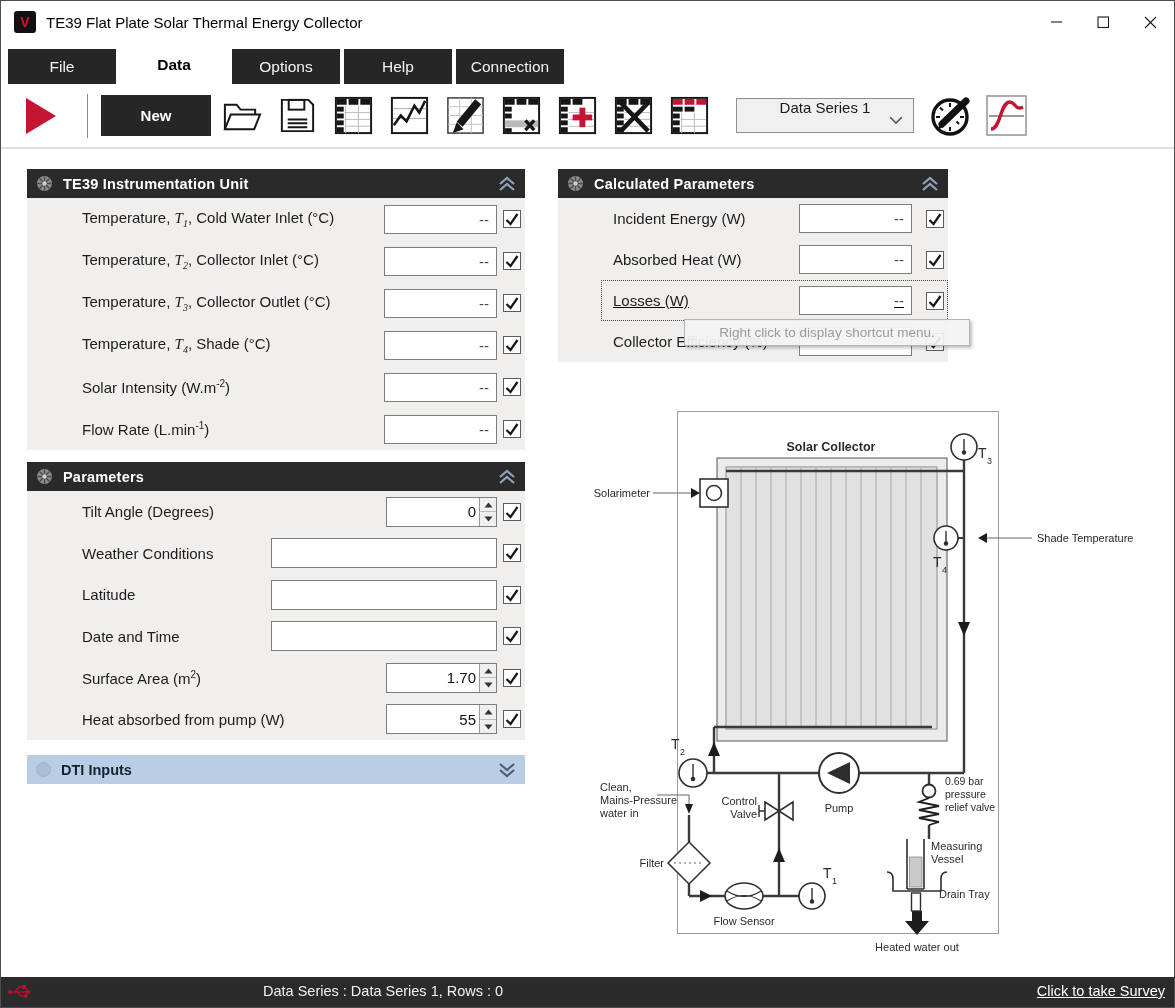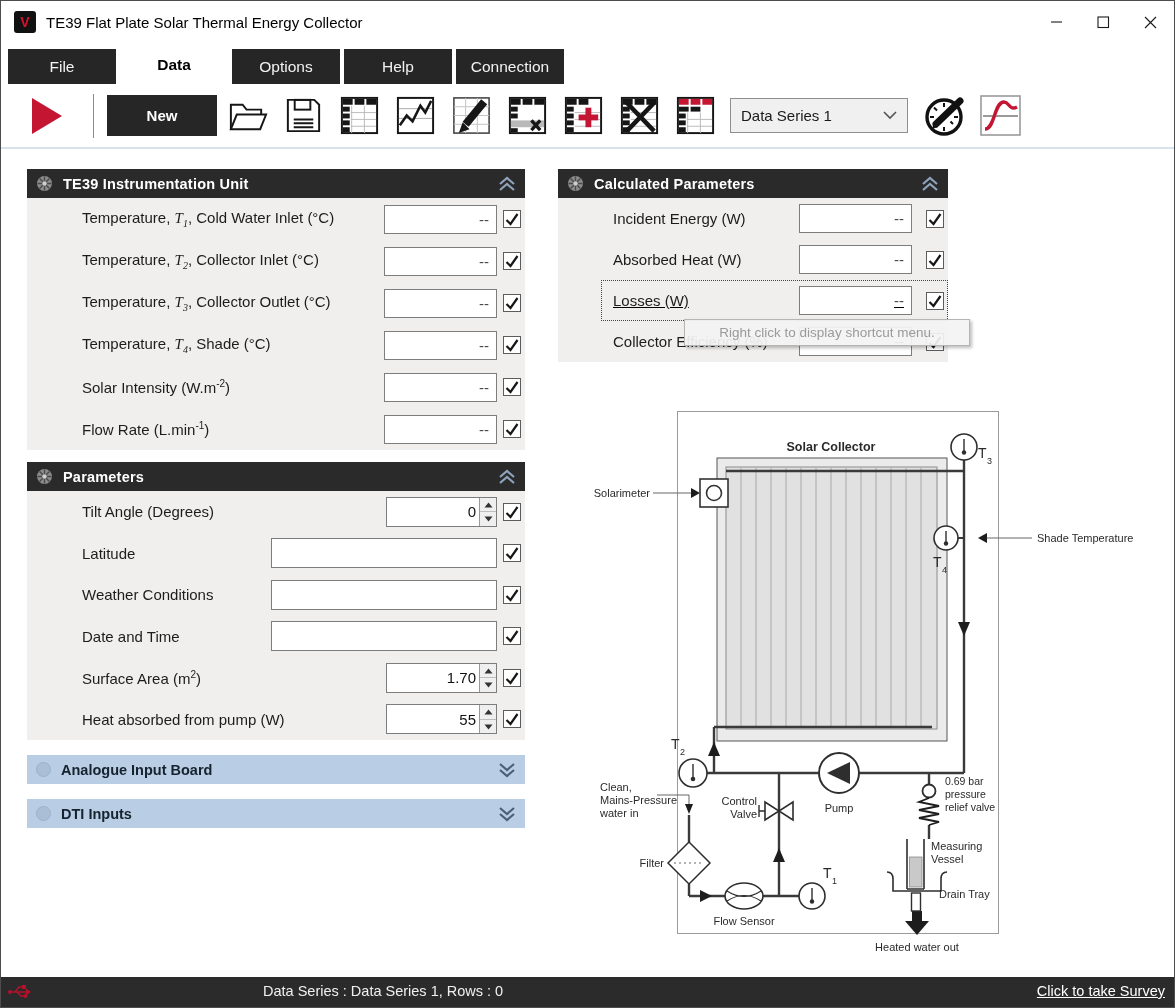--- a/index.html
+++ b/index.html
@@ -14,25 +14,25 @@
   .wincontrols { margin-left:auto; display:flex; height:100%; }
   .winbtn { width:47px; height:100%; display:flex; align-items:center; justify-content:center; }
   .winbtn svg { stroke:#1a1a1a; stroke-width:1.1; fill:none; }
 
   
   .tabrow { position:absolute; left:0; top:42px; width:100%; height:41px; background:#fff; display:flex; align-items:flex-end; padding-left:7px; }
   .tab { width:108px; height:35px; background:#262626; color:#f2f2f2; font-size:15.5px; display:flex; align-items:center; justify-content:center; margin-right:4px; }
   .tab.active { background:#fff; color:#000; font-weight:bold; height:39px; }
 
   
-  .toolbar { position:absolute; left:0; top:83px; width:100%; height:65px; background:#fff; border-bottom:2px solid #d9e3ee; display:flex; align-items:center; padding-left:24px; }
+  .toolbar { position:absolute; left:0; top:83px; width:100%; height:65px; background:#fff; border-bottom:2px solid #d9e3ee; display:flex; align-items:center; padding-left:18px; }
   .tb-sep { width:1px; height:44px; background:#8a8a8a; margin:0 13px 0 12px; }
   .newbtn { width:110px; height:41px; background:#262626; color:#fff; font-weight:bold; font-size:15px; display:flex; align-items:center; justify-content:center; margin-right:9px; }
   .tbicon { width:43px; height:43px; margin-right:13px; display:flex; align-items:center; justify-content:center; }
-  .dropdown { width:178px; height:35px; background:#f0f0f0; border:1px solid #8f8f8f; display:flex; align-items:center; padding:0 10px; font-size:15px; color:#1a1a1a; margin-left:0; }
+  .dropdown { width:178px; height:35px; background:#f0f0f0; border:1px solid #8f8f8f; display:flex; align-items:center; padding:0 10px; font-size:15px; color:#1a1a1a; margin-left:12px;flex-direction:column; }
   .dropdown svg { margin-left:auto; }
   .tbicon.big { width:46px; height:46px; margin-left:14px; margin-right:0; }
   .tbicon.curve { width:45px; height:45px; margin-left:10px; }
 
   
   .col { position:absolute;margin-left:12px; }
   .leftcol { left:14px; top:168px; width:498px; }
   .rightcol { left:545px; top:168px; width:390px; }
   .sechdr { height:29px; background:#2a2a2a; color:#fff; display:flex; align-items:center; }
   .sechdr .wheel { margin:0 10px 0 9px; }
@@ -354,30 +354,30 @@
               </span>
           </span>
         </span>
         <span class="cbx">
             <svg width="16" height="16">
               <polyline points="2.5,9 6.5,13 13.5,3" fill="none" stroke="#171717" stroke-width="2.2"></polyline>
             </svg>
           </span>
       </div>
       <div class="row prow">
+        <span class="lbl lblw">Weather Conditions</span>
+        <span class="wideinput"></span>
+        <span class="cbx">
+            <svg width="16" height="16">
+              <polyline points="2.5,9 6.5,13 13.5,3" fill="none" stroke="#171717" stroke-width="2.2"></polyline>
+            </svg>
+          </span>
+      </div>
+      <div class="row prow">
         <span class="lbl lblw">Latitude</span>
-        <span class="wideinput"></span>
-        <span class="cbx">
-            <svg width="16" height="16">
-              <polyline points="2.5,9 6.5,13 13.5,3" fill="none" stroke="#171717" stroke-width="2.2"></polyline>
-            </svg>
-          </span>
-      </div>
-      <div class="row prow">
-        <span class="lbl lblw">Weather Conditions</span>
         <span class="wideinput"></span>
         <span class="cbx">
             <svg width="16" height="16">
               <polyline points="2.5,9 6.5,13 13.5,3" fill="none" stroke="#171717" stroke-width="2.2"></polyline>
             </svg>
           </span>
       </div>
       <div class="row prow">
         <span class="lbl lblw">Date and Time</span>
         <span class="wideinput"></span>
@@ -428,30 +428,20 @@
           </span>
         </span>
         <span class="cbx">
             <svg width="16" height="16">
               <polyline points="2.5,9 6.5,13 13.5,3" fill="none" stroke="#171717" stroke-width="2.2"></polyline>
             </svg>
           </span>
       </div>
     </div>
 
-    <div class="collhdr">
-      <span class="fadedot"></span>
-      <span class="sectitle">Analogue Input Board</span>
-      <span class="chev">
-        <svg width="18" height="16" viewBox="0 0 18 16" fill="none" stroke="#4a6076" stroke-width="2.2">
-            <polyline points="2,2 9,8 16,2"></polyline>
-            <polyline points="2,8 9,14 16,8"></polyline>
-          </svg>
-      </span>
-    </div>
     <div class="collhdr">
       <span class="fadedot"></span>
       <span class="sectitle">DTI Inputs</span>
       <span class="chev">
         <svg width="18" height="16" viewBox="0 0 18 16" fill="none" stroke="#4a6076" stroke-width="2.2">
             <polyline points="2,2 9,8 16,2"></polyline>
             <polyline points="2,8 9,14 16,8"></polyline>
           </svg>
       </span>
     </div>

